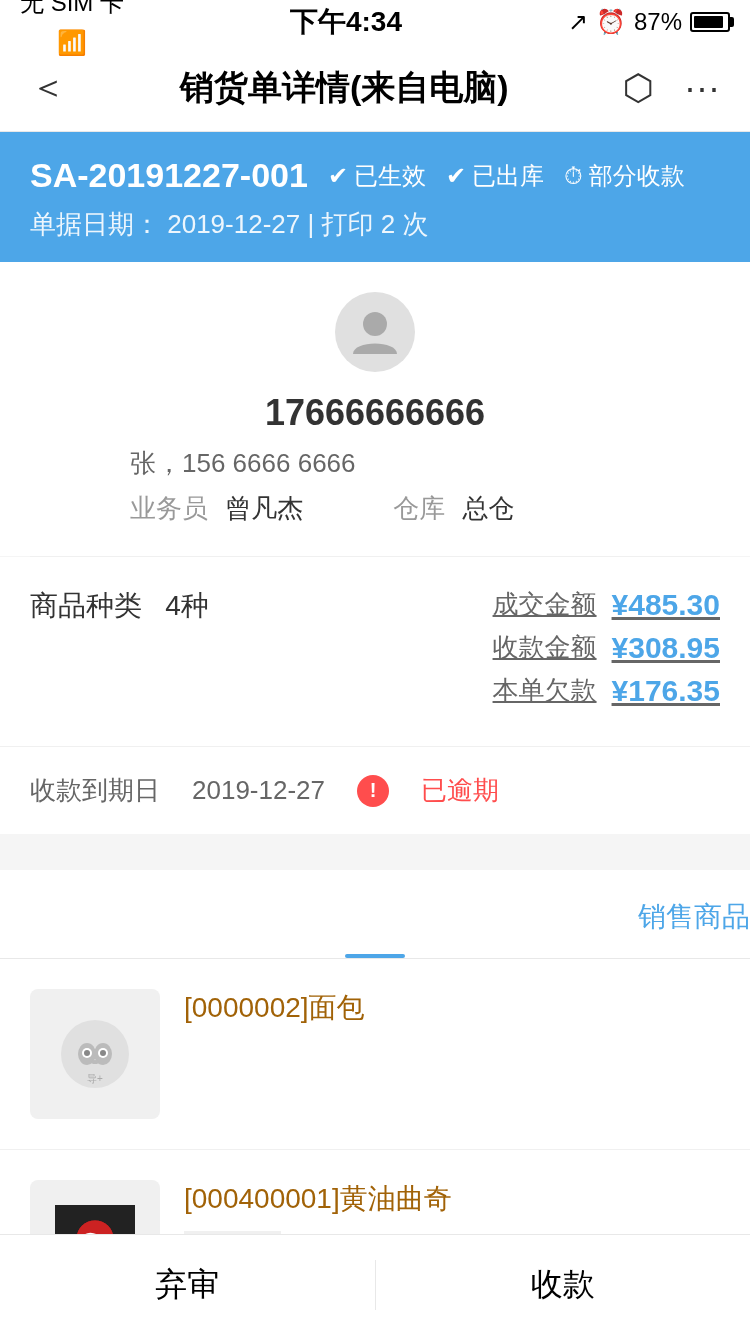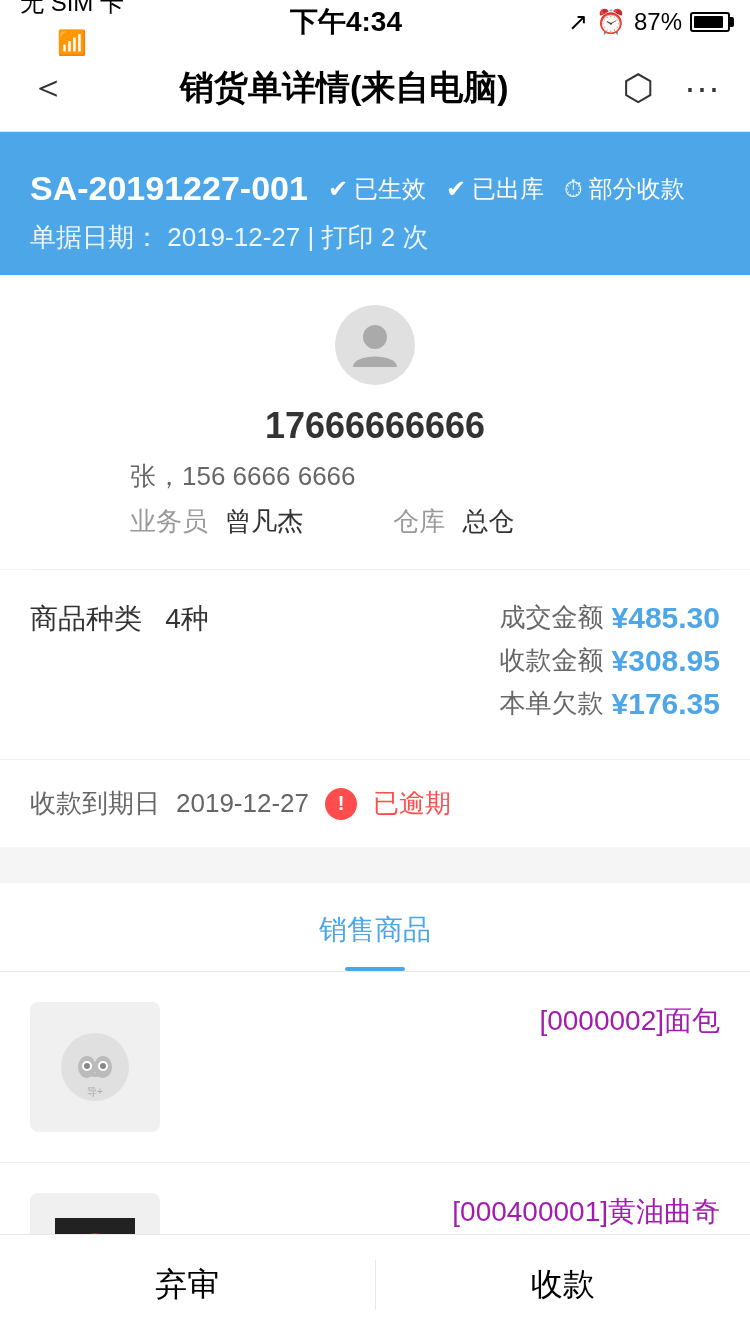--- a/index.html
+++ b/index.html
@@ -47,21 +47,21 @@
       font-size: 34px;
       font-weight: 600;
       color: #000;
     }
     .nav-actions { display: flex; align-items: center; gap: 30px; }
     .nav-icon { font-size: 36px; color: #333; cursor: pointer; }
 
     
     .header-banner {
       background: #4da6e8;
-      padding: 37px 30px 20px;
+      padding: 24px 30px 20px;
       color: #fff;
     }
     .banner-row1 {
       display: flex;
       align-items: center;
       gap: 20px;
       margin-bottom: 12px;
     }
     .order-id {
       font-size: 34px;
@@ -134,34 +134,35 @@
       justify-content: space-between;
       align-items: flex-start;
     }
     .summary-left { font-size: 26px; color: #666; }
     .summary-left span { color: #333; font-size: 28px; }
     .summary-right { text-align: right; }
     .summary-row {
       display: flex;
       justify-content: flex-end;
       align-items: center;
-      gap: 8px;
+      gap: 15px;
       margin-bottom: 8px;
       font-size: 26px;
       color: #666;
+      text-decoration: underline;
     }
     .summary-amount { color: #4da6e8; font-size: 30px; font-weight: 600; }
 
     
     .due-date-section {
       background: #fff;
       padding: 26px 30px;
       display: flex;
       align-items: center;
-      gap: 16px;
+      gap: 32px;
       font-size: 26px;
       color: #666;
       border-top: 1px solid #f0f0f0;
     }
     .overdue-badge {
       background: #ff4d4d;
       color: #fff;
       border-radius: 50%;
       width: 32px;
       height: 32px;
@@ -175,21 +176,21 @@
 
     
     .tabs-section {
       background: #fff;
       margin-top: 18px;
       display: flex;
       border-bottom: 1px solid #e8e8e8;
     }
     .tab {
       flex: 1;
-      text-align: center;
+      text-align: right;
       padding: 28px 0 22px;
       font-size: 28px;
       color: #999;
       cursor: pointer;
       position: relative;
     }
     .tab.active { color: #4da6e8; }
     .tab.active::after {
       content: '';
       position: absolute;
@@ -217,21 +218,21 @@
       background: #f0f0f0;
       border-radius: 8px;
       flex-shrink: 0;
       display: flex;
       align-items: center;
       justify-content: center;
       overflow: hidden;
     }
     .product-thumb svg { width: 80px; height: 80px; }
     .product-info { flex: 1; }
-    .product-name { font-size: 28px; color: #a21caf; margin-bottom: 12px; font-weight: 500; text-align: right; }
+    .product-name { font-size: 28px; color: #a16207; margin-bottom: 12px; font-weight: 500; }
     .product-sku {
       display: inline-block;
       background: #f0f0f0;
       color: #999;
       font-size: 22px;
       padding: 4px 12px;
       border-radius: 0;
       margin-bottom: 12px;
     }
     .product-price { font-size: 28px; color: #333; }

